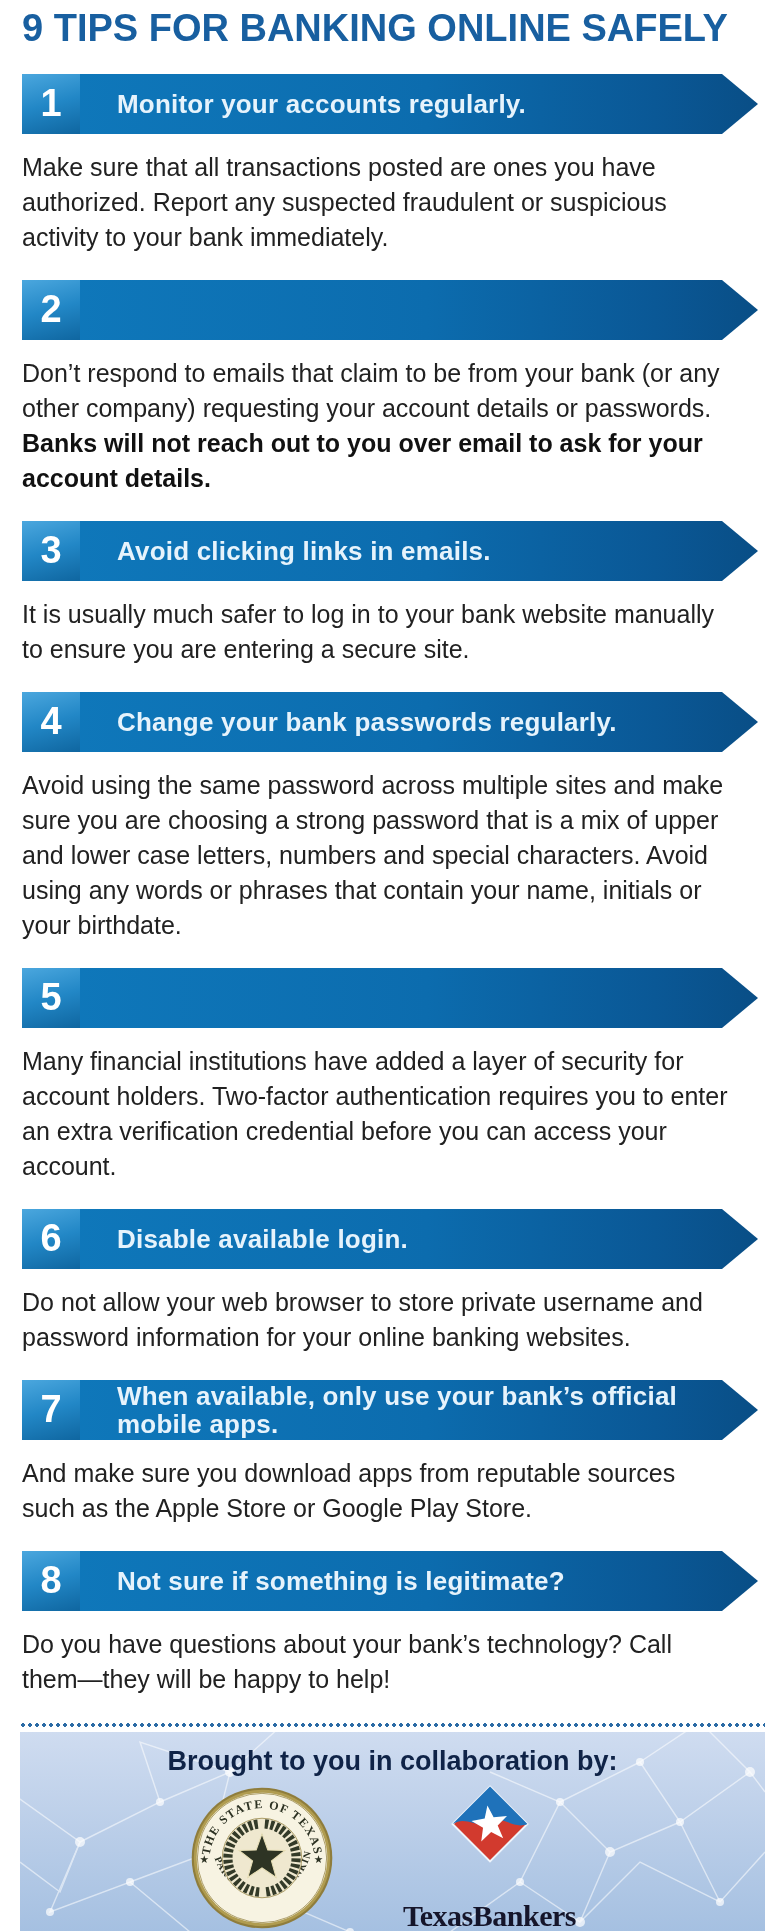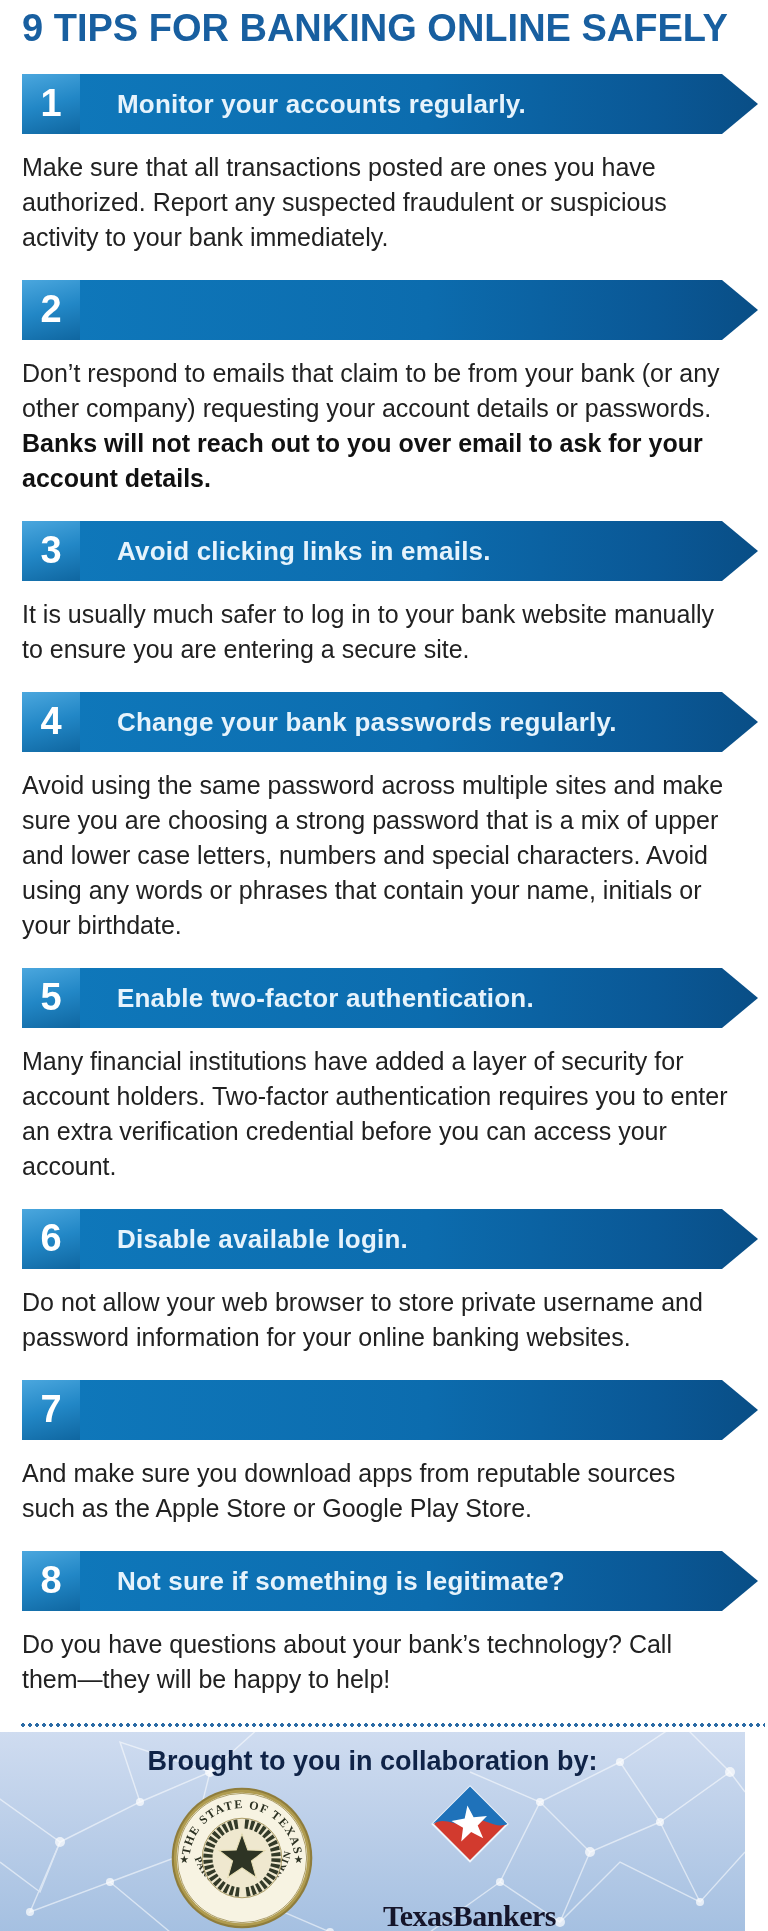--- a/index.html
+++ b/index.html
@@ -45,21 +45,21 @@
     font-size:25px;line-height:35px;color:#212121;
   }
   .tip .body .body-bold{font-weight:bold;color:#111;}
   
   .dotted{
     margin:16px 0 4px 20px;width:745px;height:6px;
     background-image:radial-gradient(circle at 3px 3px,#2b6ba5 1.7px,transparent 2px);
     background-size:7px 6px;background-repeat:repeat-x;
   }
   .footer-panel{
-    position:relative;width:745px;height:200px;
+    position:relative;margin-left:20px;width:745px;height:200px;
     background:linear-gradient(180deg,#cfdcf0 0%,#bccfe9 45%,#a5c0e1 100%);
     overflow:hidden;
   }
   .net{position:absolute;left:0;top:0;width:100%;height:100%;}
   .footer-heading{
     position:relative;z-index:2;text-align:center;
     margin:14px 0 8px 0;
     color:#0f2347;font-size:27px;font-weight:bold;
   }
   .logos{
@@ -120,40 +120,40 @@
       <h2 class="heading">Change your bank passwords regularly.</h2>
     </div>
     <p class="body"><span class="body-normal">Avoid using the same password across multiple sites and make sure you are choosing a strong password that is a mix of upper and lower case letters, numbers and special characters. Avoid using any words or phrases that contain your name, initials or your birthdate.</span></p>
   </section>
 
   <section class="tip">
     <div class="banner">
       <div class="numtab">
         <span class="num">5</span>
       </div>
-      <h2 class="heading">Enable two-factor authentication.</h2>
     </div>
     <p class="body"><span class="body-normal">Many financial institutions have added a layer of security for account holders. Two-factor authentication requires you to enter an extra verification credential before you can access your account.</span></p>
   </section>
 
   <section class="tip">
     <div class="banner">
       <div class="numtab">
         <span class="num">6</span>
       </div>
       <h2 class="heading">Disable available login.</h2>
     </div>
     <p class="body"><span class="body-normal">Do not allow your web browser to store private username and password information for your online banking websites.</span></p>
   </section>
 
   <section class="tip">
     <div class="banner">
       <div class="numtab">
         <span class="num">7</span>
       </div>
+      <h2 class="heading">When available, only use your bank’s official mobile apps.</h2>
     </div>
     <p class="body"><span class="body-normal">And make sure you download apps from reputable sources such as the Apple Store or Google Play Store.</span></p>
   </section>
 
   <section class="tip">
     <div class="banner">
       <div class="numtab">
         <span class="num">8</span>
       </div>
       <h2 class="heading">Not sure if something is legitimate?</h2>

